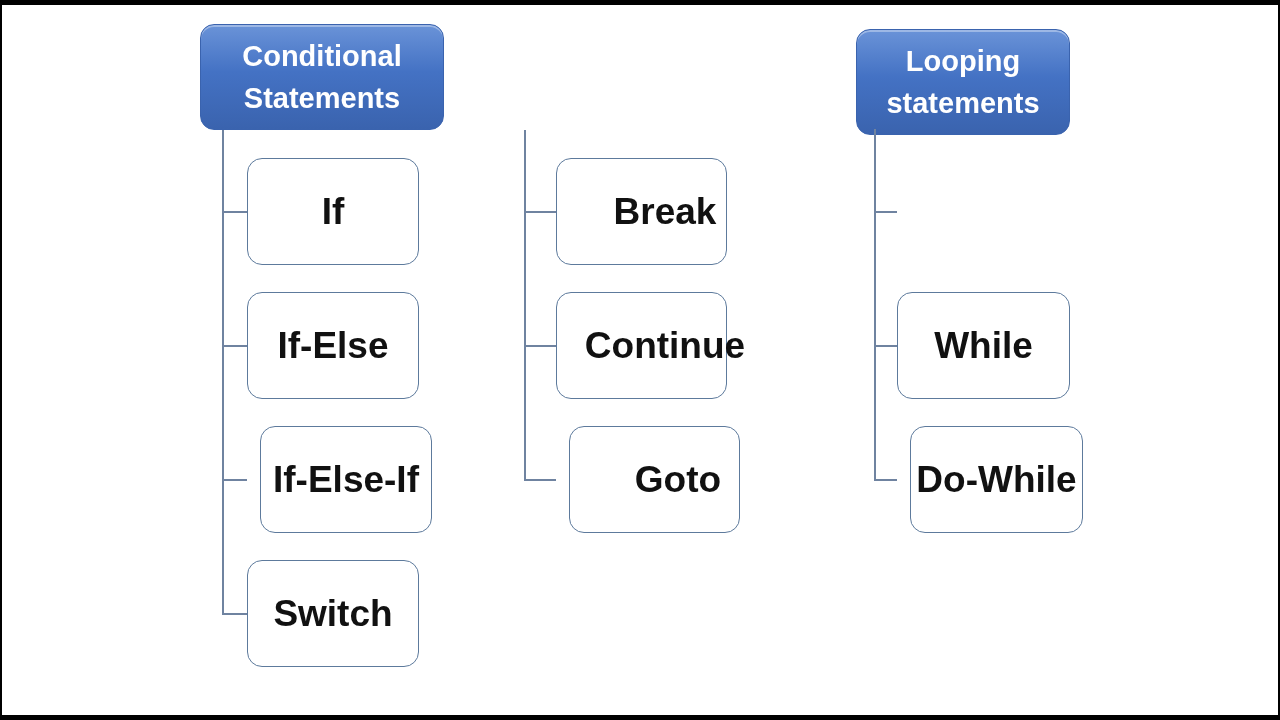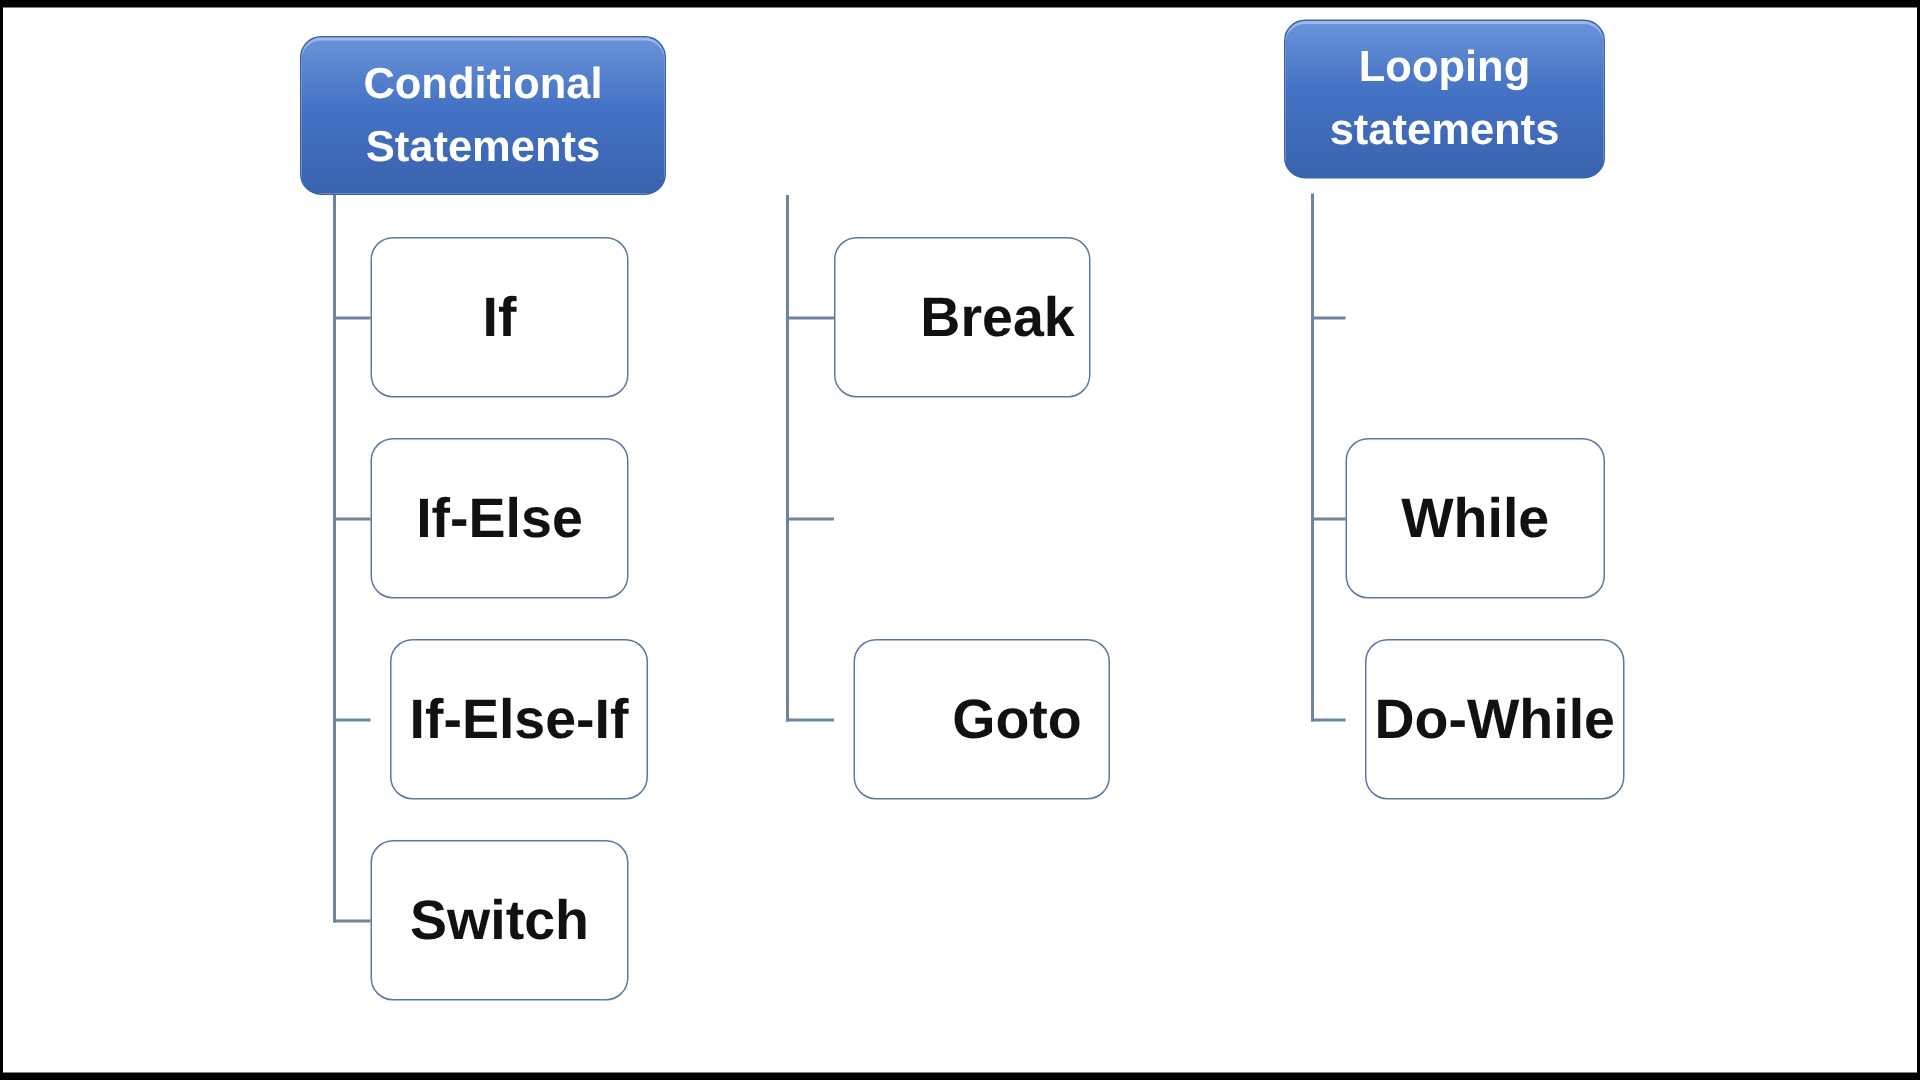--- a/index.html
+++ b/index.html
@@ -79,21 +79,21 @@
 
   
   .h1  { left: 494px; top: 19px;  width: 301px; height: 106px; }
   .c2n { left: 554px; width: 171px; padding-left: 47px; }
   .v1  { left: 522px; top: 125px; height: 351px; }
   .h1a { left: 522px; width: 32px; top: 206px; }
   .h1b { left: 522px; width: 32px; top: 340px; }
   .h1c { left: 522px; width: 32px; top: 474px; }
 
   
-  .h2  { left: 854px; top: 8px;  width: 214px; height: 106px; }
+  .h2  { left: 854px; top: 24px;  width: 214px; height: 106px; }
   .c3n { left: 895px; width: 173px; }
   .v2  { left: 872px; top: 124px; height: 352px; }
   .h2a { left: 872px; width: 23px; top: 206px; }
   .h2b { left: 872px; width: 23px; top: 340px; }
   .h2c { left: 872px; width: 23px; top: 474px; }
 
   
   .r0 { top: 153px; }
   .r1 { top: 287px; }
   .r2 { top: 421px; margin-left: 13px; }
@@ -113,20 +113,21 @@
   <div class="node c1n r0">If</div>
   <div class="node c1n r1">If-Else</div>
   <div class="node c1n r2">If-Else-If</div>
   <div class="node c1n r3">Switch</div>
 
   <div class="vline v1"></div>
   <div class="hline h1a"></div>
   <div class="hline h1b"></div>
   <div class="hline h1c"></div>
   <div class="node c2n r0">Break</div>
+  <div class="node c2n r1">Continue</div>
   <div class="node c2n r2">Goto</div>
 
   <div class="hdr blue h2">Looping statements</div>
   <div class="vline v2"></div>
   <div class="hline h2a"></div>
   <div class="hline h2b"></div>
   <div class="hline h2c"></div>
   <div class="node c3n r1">While</div>
   <div class="node c3n r2">Do-While</div>
 

